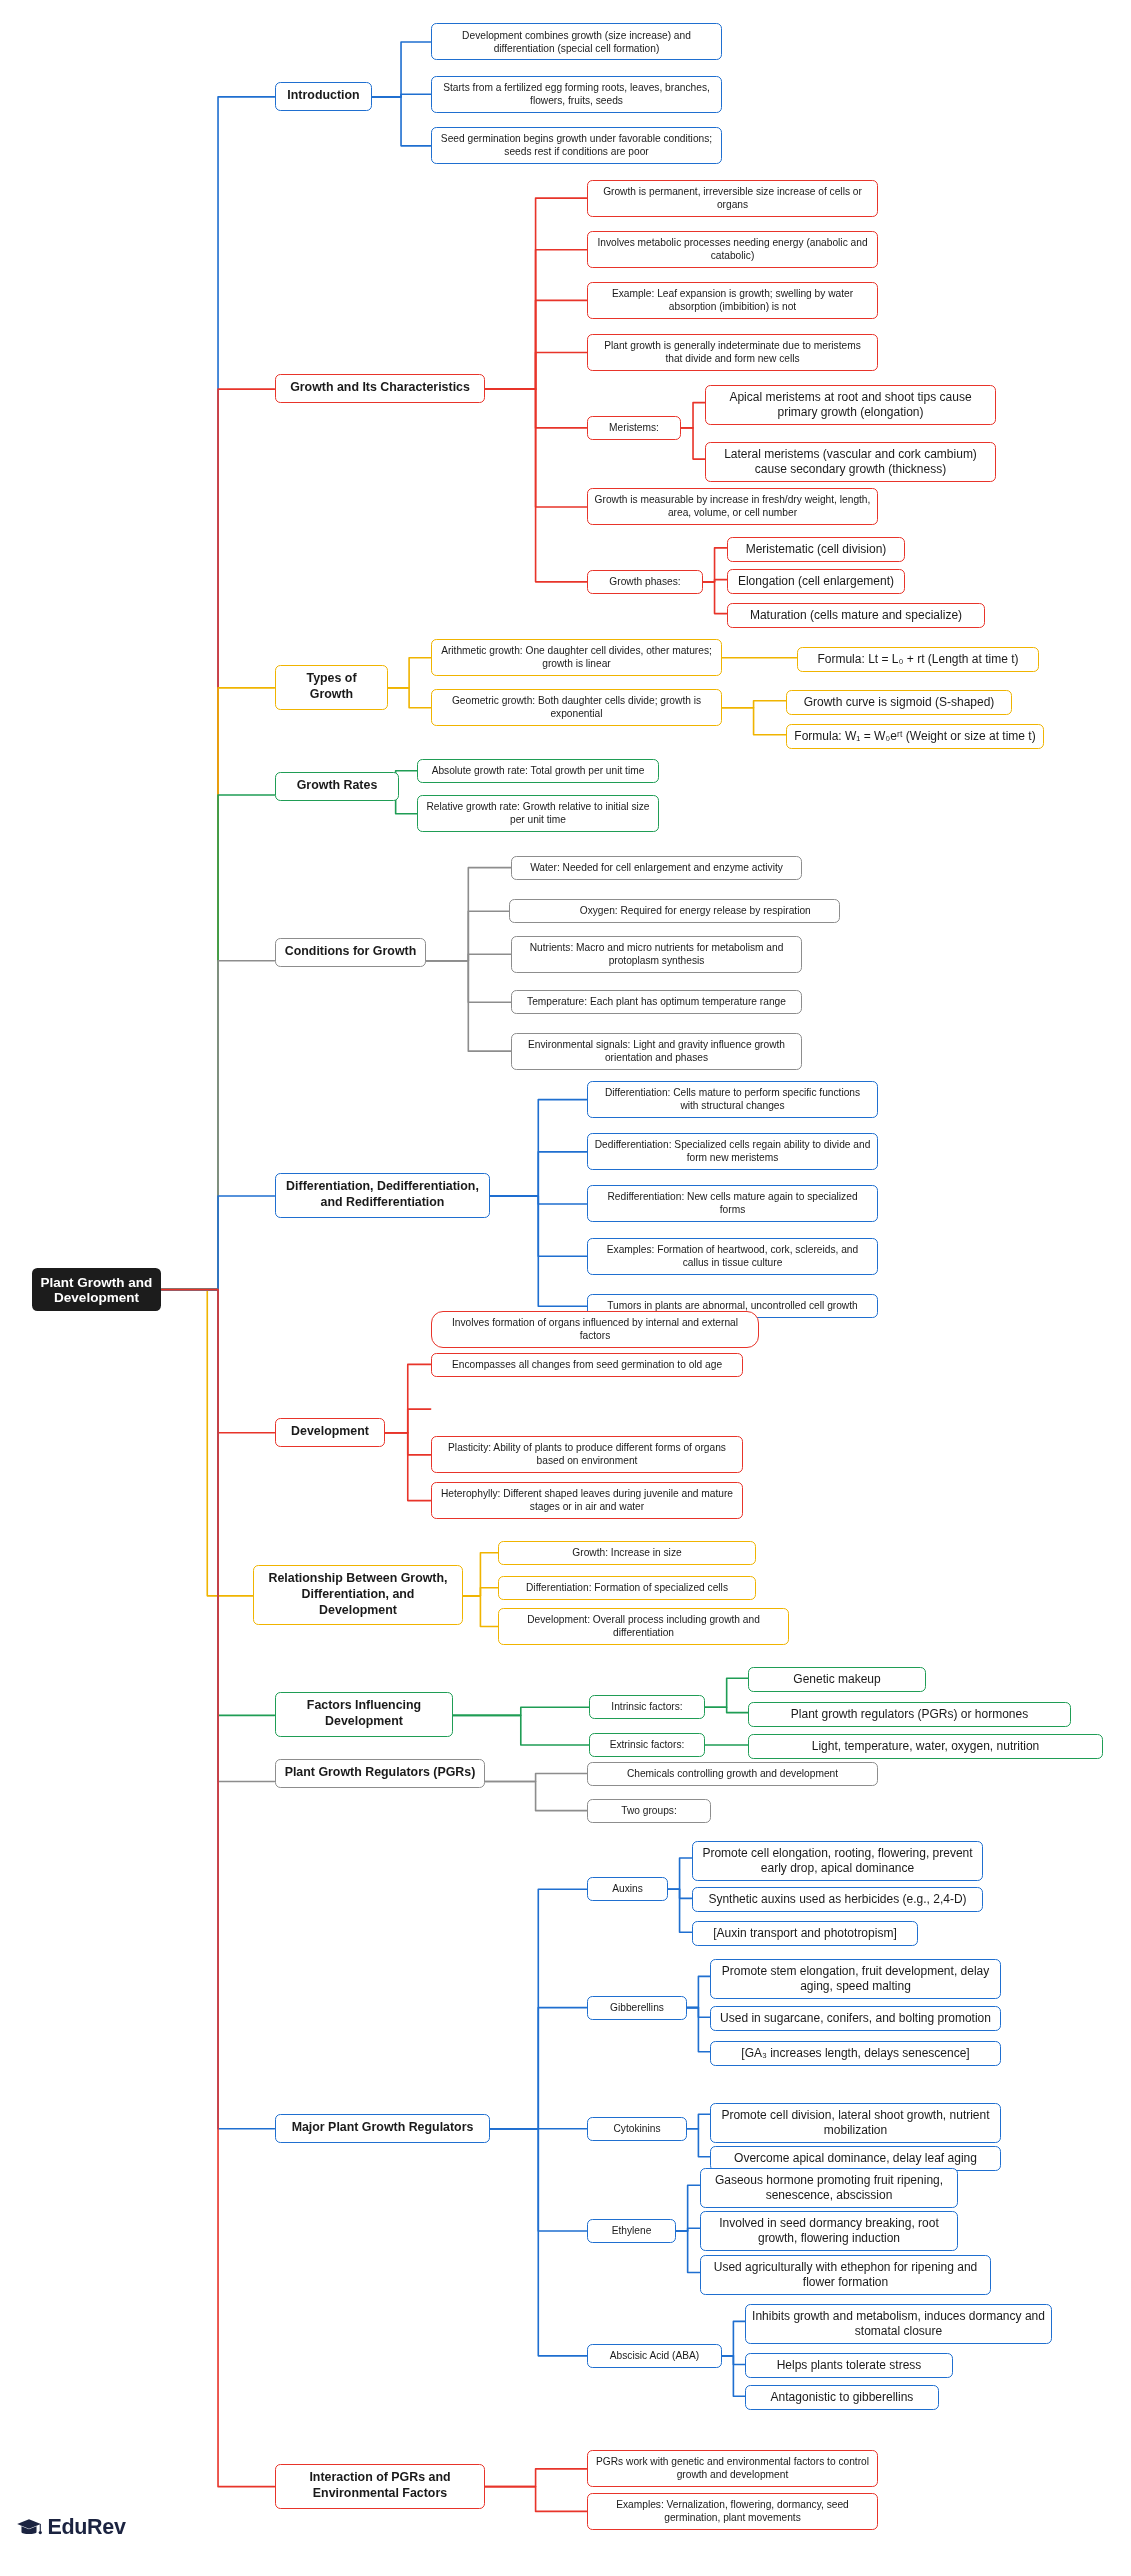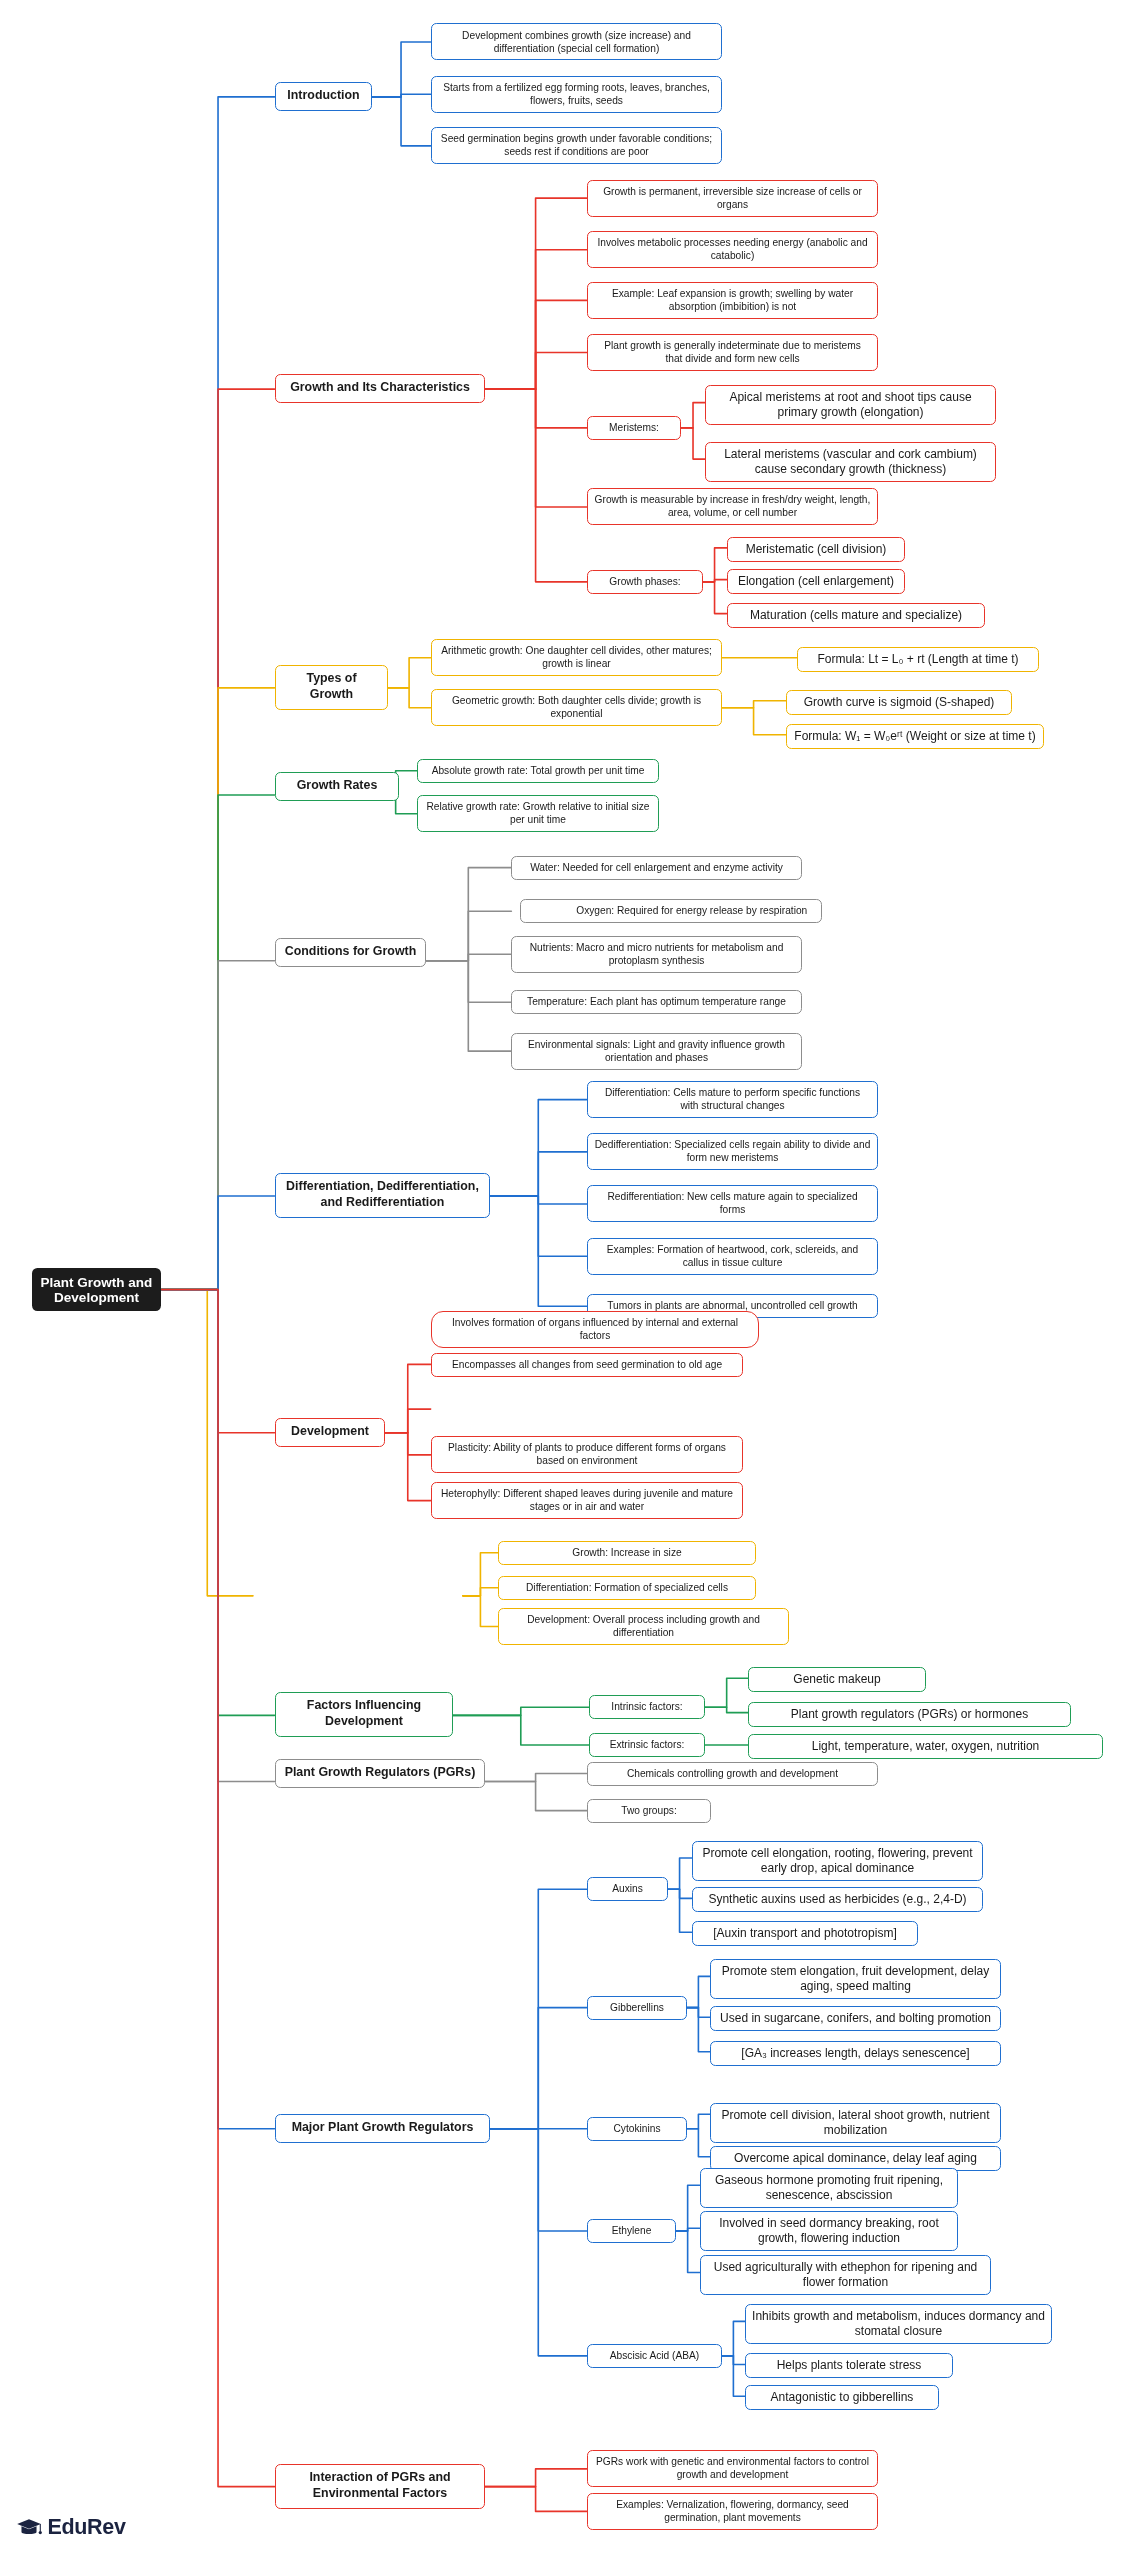--- a/index.html
+++ b/index.html
@@ -181,21 +181,21 @@
     </div>
     <div class="node lvl2" style="left: 417px; width: 242px; border-color: rgb(31, 157, 85); color: rgb(26, 26, 26); top: 795px;">
       <span>Relative growth rate: Growth relative to initial size per unit time</span>
     </div>
     <div class="node lvl1" style="left: 275px; width: 151px; border-color: rgb(141, 141, 141); color: rgb(26, 26, 26); top: 938px;">
       <span>Conditions for Growth</span>
     </div>
     <div class="node lvl2" style="left: 511px; width: 291px; border-color: rgb(141, 141, 141); color: rgb(26, 26, 26); top: 856px;">
       <span>Water: Needed for cell enlargement and enzyme activity</span>
     </div>
-    <div class="node lvl2" style="left: 520px; width: 302px; border-color: rgb(141, 141, 141); color: rgb(26, 26, 26); top: 899px; padding-left: 48px;">
+    <div class="node lvl2" style="left: 509px; width: 331px; border-color: rgb(141, 141, 141); color: rgb(26, 26, 26); top: 899px; padding-left: 48px;">
       <span>Oxygen: Required for energy release by respiration</span>
     </div>
     <div class="node lvl2" style="left: 511px; width: 291px; border-color: rgb(141, 141, 141); color: rgb(26, 26, 26); top: 936px;">
       <span>Nutrients: Macro and micro nutrients for metabolism and protoplasm synthesis</span>
     </div>
     <div class="node lvl2" style="left: 511px; width: 291px; border-color: rgb(141, 141, 141); color: rgb(26, 26, 26); top: 990px;">
       <span>Temperature: Each plant has optimum temperature range</span>
     </div>
     <div class="node lvl2" style="left: 511px; width: 291px; border-color: rgb(141, 141, 141); color: rgb(26, 26, 26); top: 1033px;">
       <span>Environmental signals: Light and gravity influence growth orientation and phases</span>
@@ -225,20 +225,23 @@
       <span>Encompasses all changes from seed germination to old age</span>
     </div>
     <div class="node lvl2" style="left: 431px; width: 328px; border-color: rgb(232, 52, 42); color: rgb(26, 26, 26); top: 1311px; border-radius: 12px;">
       <span>Involves formation of organs influenced by internal and external factors</span>
     </div>
     <div class="node lvl2" style="left: 431px; width: 312px; border-color: rgb(232, 52, 42); color: rgb(26, 26, 26); top: 1436px;">
       <span>Plasticity: Ability of plants to produce different forms of organs based on environment</span>
     </div>
     <div class="node lvl2" style="left: 431px; width: 312px; border-color: rgb(232, 52, 42); color: rgb(26, 26, 26); top: 1482px;">
       <span>Heterophylly: Different shaped leaves during juvenile and mature stages or in air and water</span>
+    </div>
+    <div class="node lvl1" style="left: 253px; width: 210px; border-color: rgb(240, 180, 0); color: rgb(26, 26, 26); top: 1565px;">
+      <span>Relationship Between Growth, Differentiation, and Development</span>
     </div>
     <div class="node lvl2" style="left: 498px; width: 258px; border-color: rgb(240, 180, 0); color: rgb(26, 26, 26); top: 1541px;">
       <span>Growth: Increase in size</span>
     </div>
     <div class="node lvl2" style="left: 498px; width: 258px; border-color: rgb(240, 180, 0); color: rgb(26, 26, 26); top: 1576px;">
       <span>Differentiation: Formation of specialized cells</span>
     </div>
     <div class="node lvl2" style="left: 498px; width: 291px; border-color: rgb(240, 180, 0); color: rgb(26, 26, 26); top: 1608px;">
       <span>Development: Overall process including growth and differentiation</span>
     </div>

